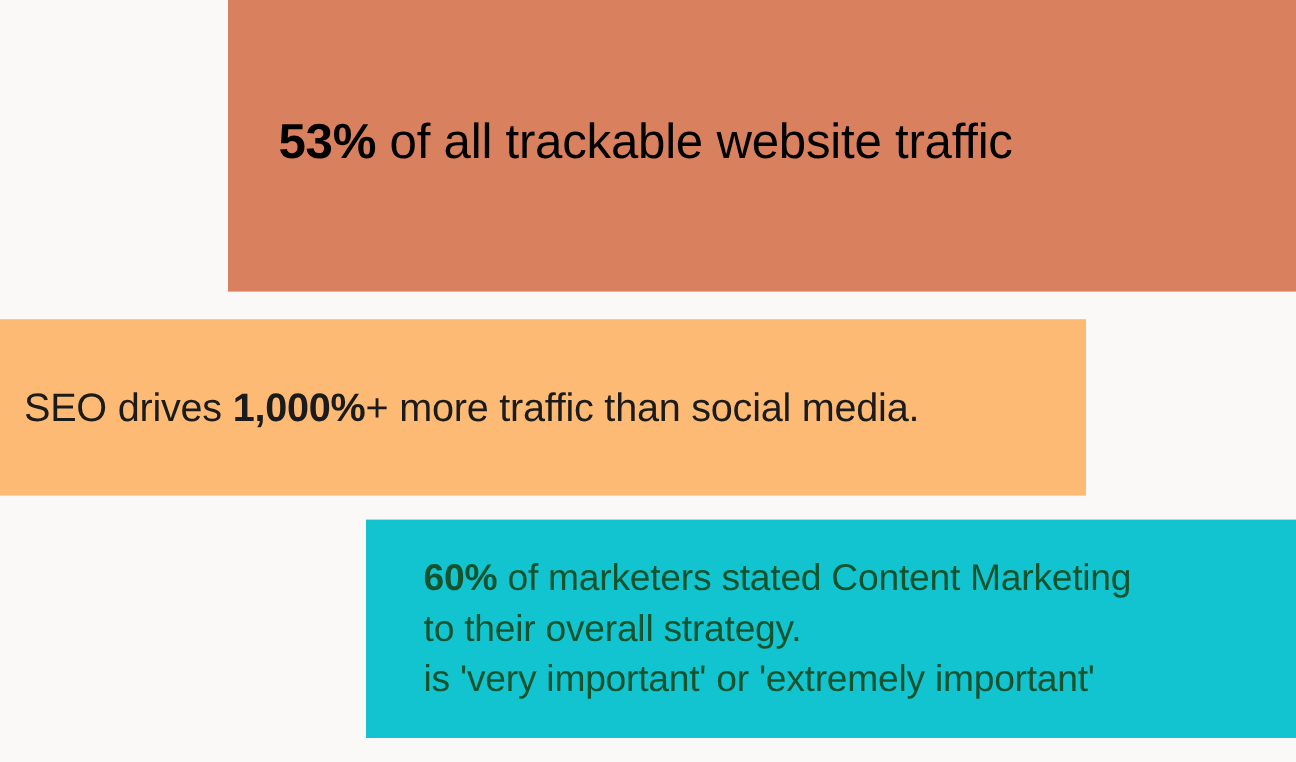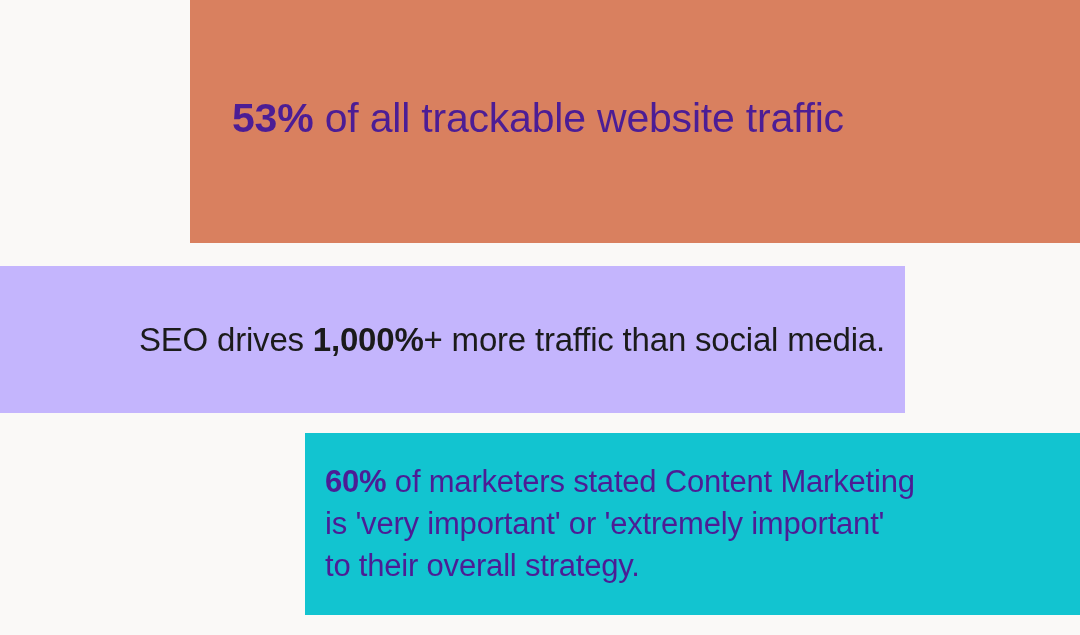--- a/index.html
+++ b/index.html
@@ -87,32 +87,32 @@
     display: block;
     white-space: nowrap;
   }
 </style>
 </head>
 <body>
 
 <div id="infographic" style="background: rgb(250, 249, 247);">
 
   <div class="stat-band" id="band-traffic" style="background: rgb(217, 128, 95);">
-    <div class="stat-text" style="color: #4c1d95;">
+    <div class="stat-text" style="color: #000000;">
       <span class="line"><b>53%</b><span> of all trackable website traffic</span></span>
     </div>
   </div>
 
-  <div class="stat-band" id="band-seo" style="background: #c4b5fd; text-align: right;">
+  <div class="stat-band" id="band-seo" style="background: #fdba74;">
     <div class="stat-text" style="color: rgb(27, 27, 27);">
       <span class="line"><span>SEO drives </span><b>1,000%</b><span>+ more traffic than social media.</span></span>
     </div>
   </div>
 
   <div class="stat-band" id="band-content" style="background: rgb(18, 196, 208);">
-    <div class="stat-text" style="color: #4c1d95;">
+    <div class="stat-text" style="color: #14532d; margin-left: 28px;">
       <span class="line"><b>60%</b><span> of marketers stated Content Marketing</span></span>
+      <span class="line"><span>to their overall strategy.</span></span>
       <span class="line"><span>is 'very important' or 'extremely important'</span></span>
-      <span class="line"><span>to their overall strategy.</span></span>
     </div>
   </div>
 
 </div>
 
 </body></html>

